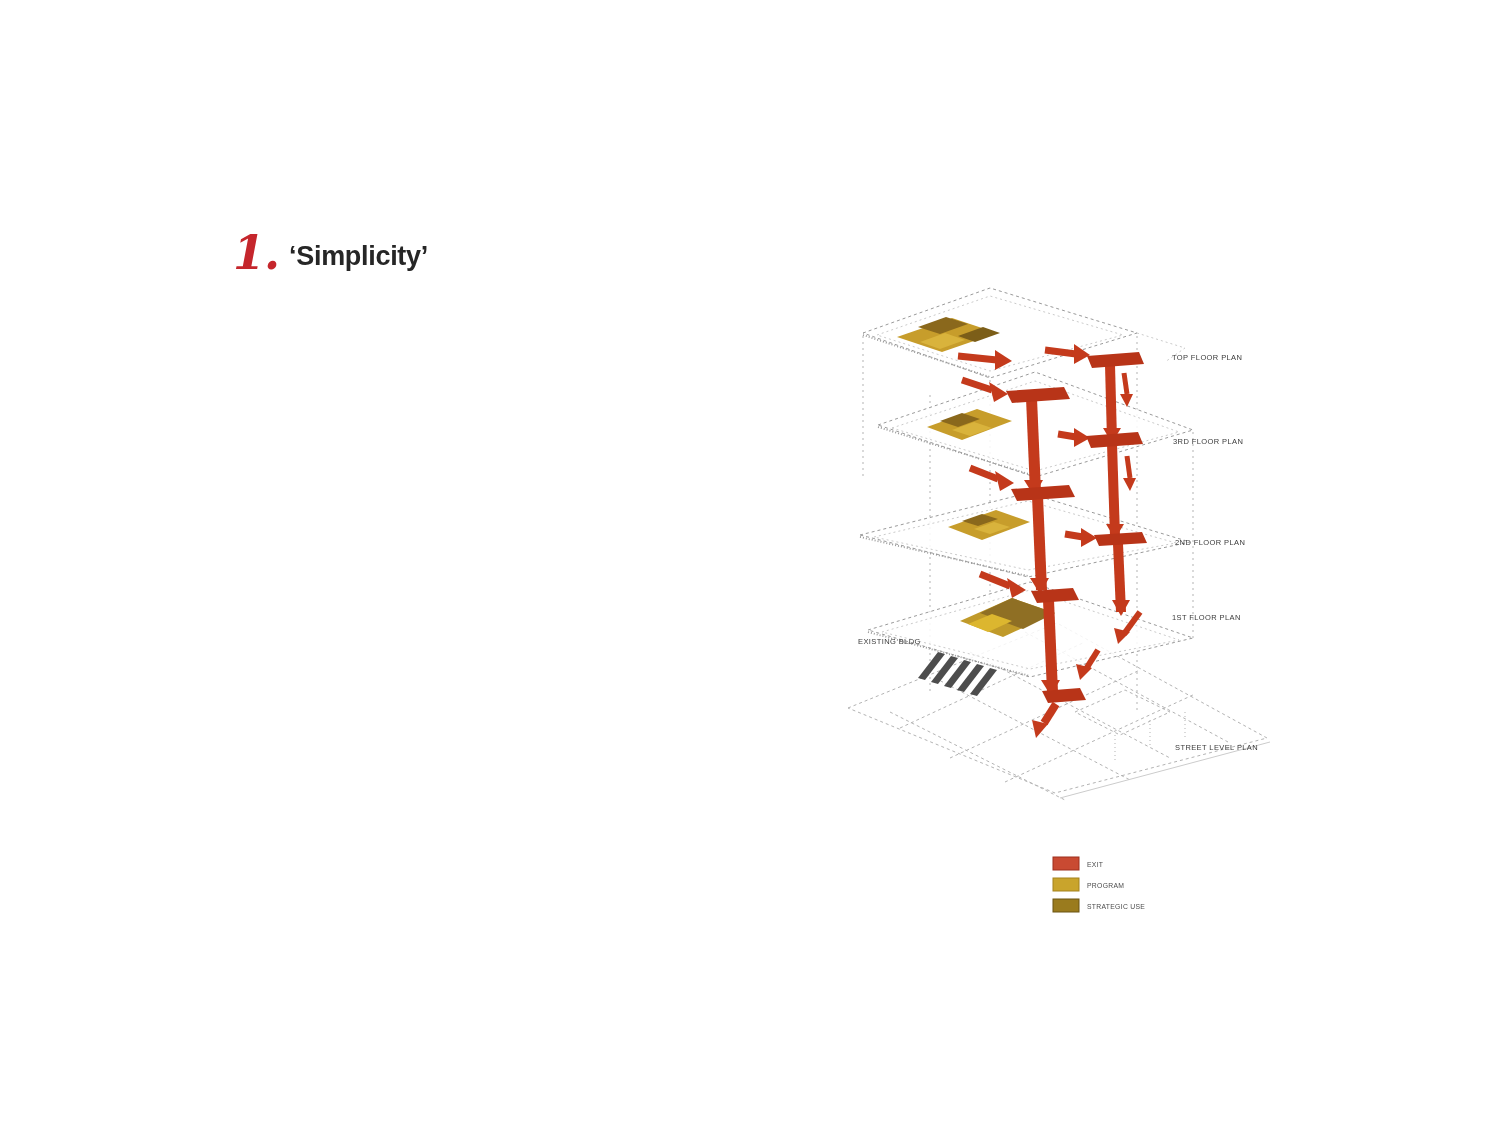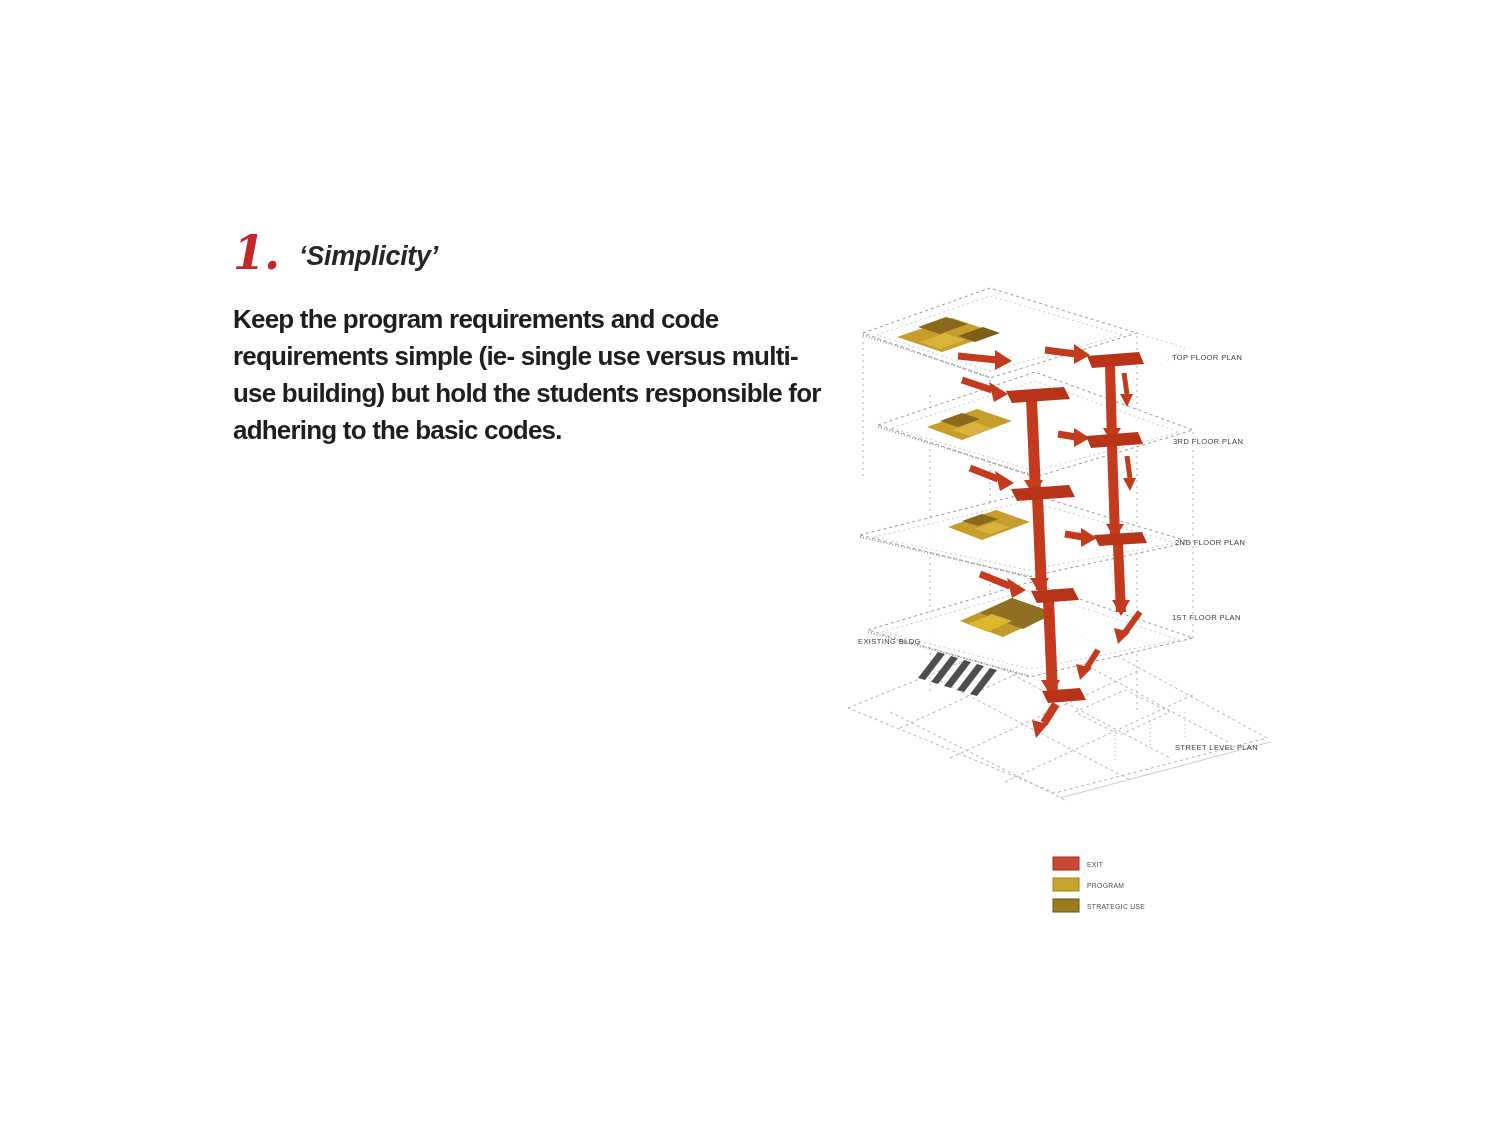--- a/index.html
+++ b/index.html
@@ -4,47 +4,41 @@
 <style>
   html,body{margin:0;padding:0;}
   body{width:1500px;height:1125px;background:#ffffff;overflow:hidden;
        font-family:"Liberation Sans",sans-serif;}
   .canvas{position:relative;width:1500px;height:1125px;background:#ffffff;}
 
   
   .heading{position:absolute;left:233px;top:230px;display:flex;align-items:baseline;}
   .heading .num{font-family:"DejaVu Serif",serif;font-style:italic;font-weight:700;
                 font-size:46px;line-height:1;color:#c5262c;letter-spacing:-1px;}
-  .heading .ttl{margin-left:20px;font-size:27px;font-weight:700;color:#262626;
-                letter-spacing:-0.3px;position:relative;top:-4px;font-style:italic;}
+  .heading .ttl{margin-left:10px;font-size:27px;font-weight:700;color:#262626;
+                letter-spacing:-0.3px;position:relative;top:-4px;}
   .bodytext{position:absolute;left:233px;top:301px;color:#1e1e1e;font-weight:700;
             font-size:26px;line-height:37px;letter-spacing:-0.8px;}
   .bodytext span{display:block;white-space:nowrap;}
 
   
   .diagram{position:absolute;left:840px;top:280px;}
   .lbl{font-size:7.5px;fill:#3a3a3a;letter-spacing:0.4px;font-family:"Liberation Sans",sans-serif;}
   .leglbl{font-size:6.8px;fill:#4a4a4a;letter-spacing:0.3px;font-family:"Liberation Sans",sans-serif;}
 </style>
 </head>
 <body>
 
 <div class="canvas">
 
   <div class="heading">
     <span class="num">1.</span>
     <span class="ttl">‘Simplicity’</span>
   </div>
 
-  <div class="bodytext">
-    <span>Keep the program requirements and code</span>
-    <span>requirements simple (ie- single use versus multi-</span>
-    <span>use building) but hold the students responsible for</span>
-    <span>adhering to the basic codes.</span>
-  </div>
 
   <svg class="diagram" width="460" height="650" viewBox="0 0 460 650">
 
     <g stroke="#b3b3b3" stroke-width="1" fill="none" stroke-dasharray="3 3">
       <polygon points="8,428 217,343 427,458 215,513"></polygon>
       <line x1="60" y1="448" x2="245" y2="362"></line>
       <line x1="110" y1="478" x2="300" y2="390"></line>
       <line x1="165" y1="502" x2="355" y2="414"></line>
       <line x1="130" y1="372" x2="330" y2="478"></line>
       <line x1="185" y1="352" x2="388" y2="462"></line>

